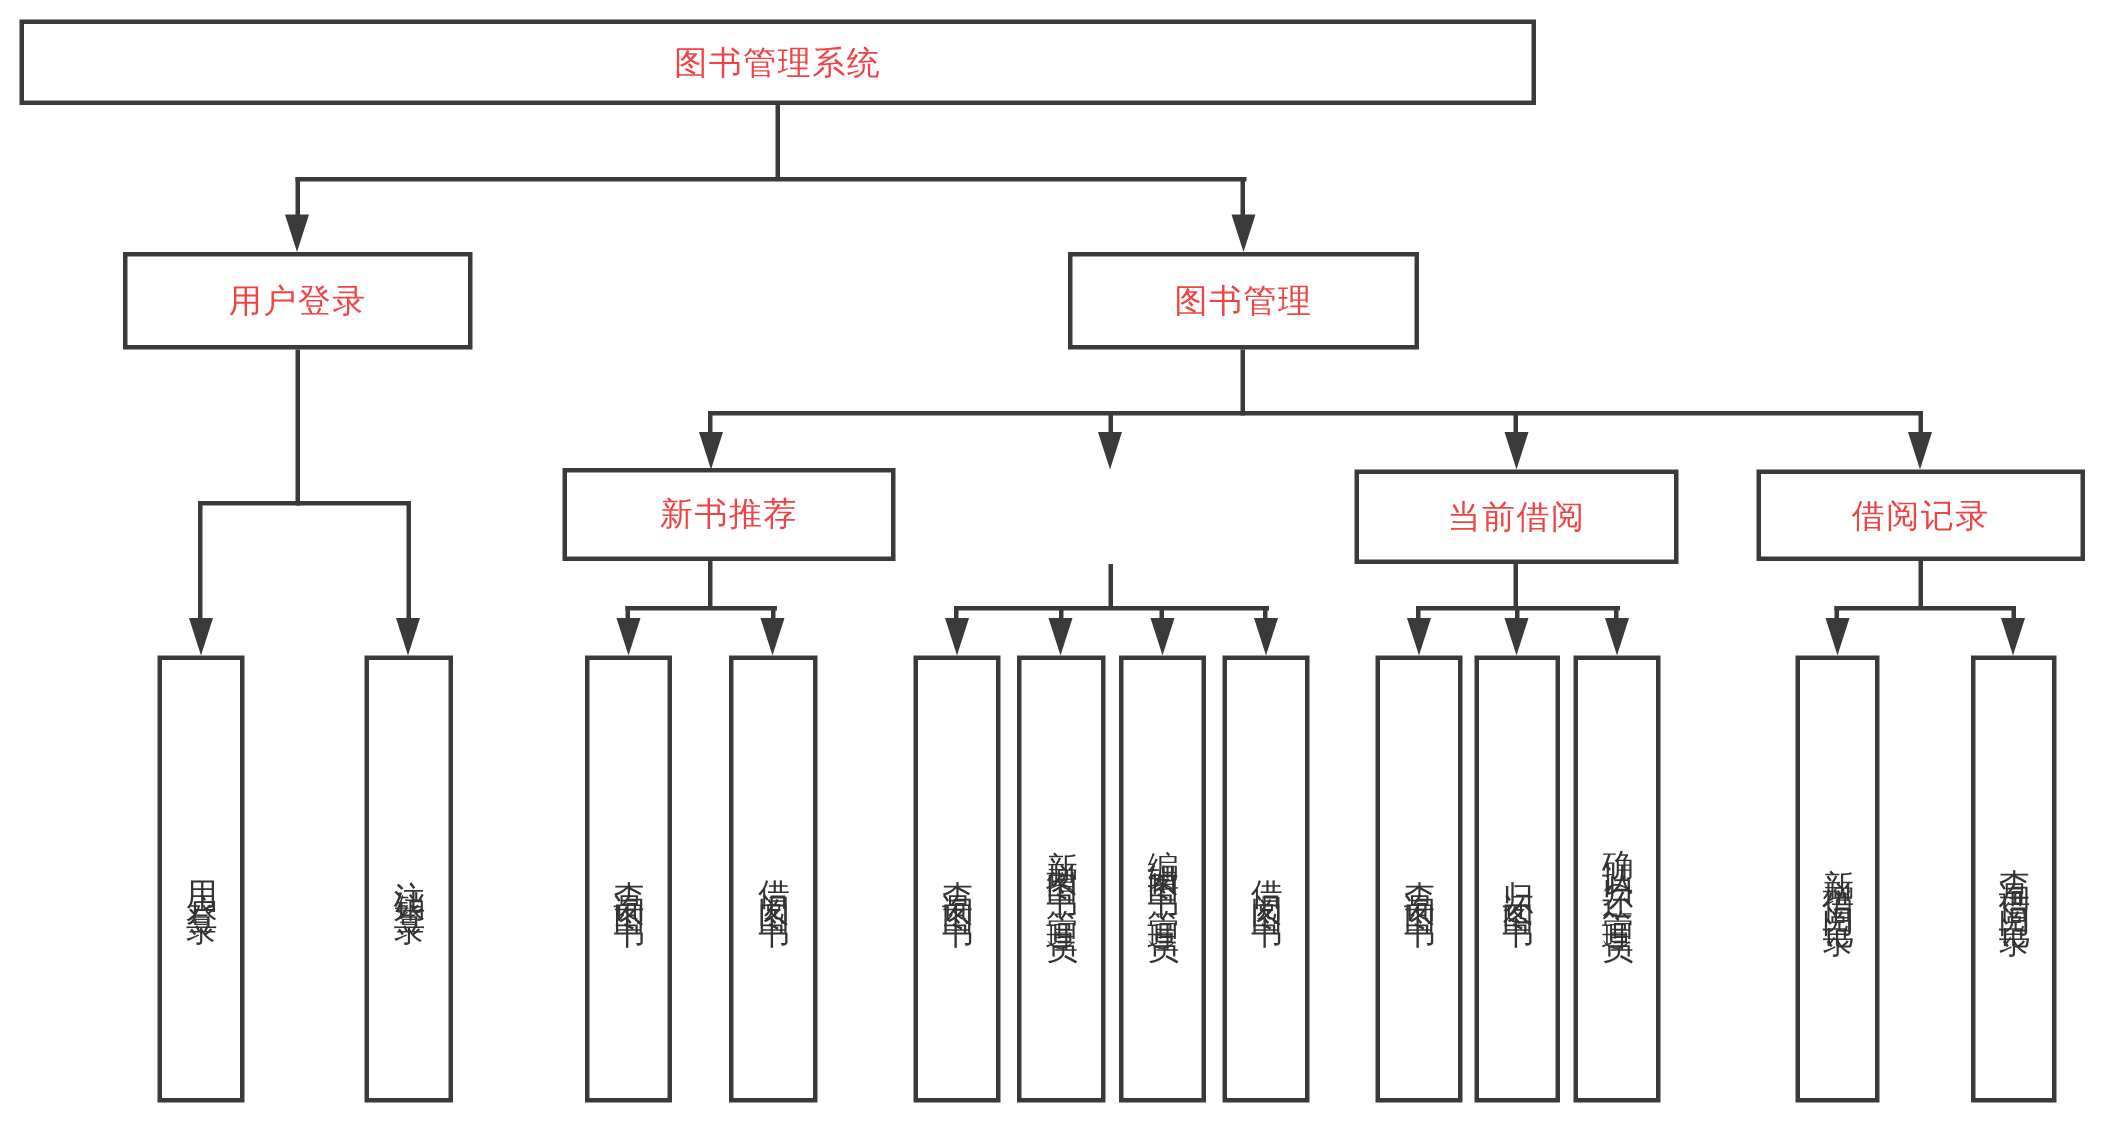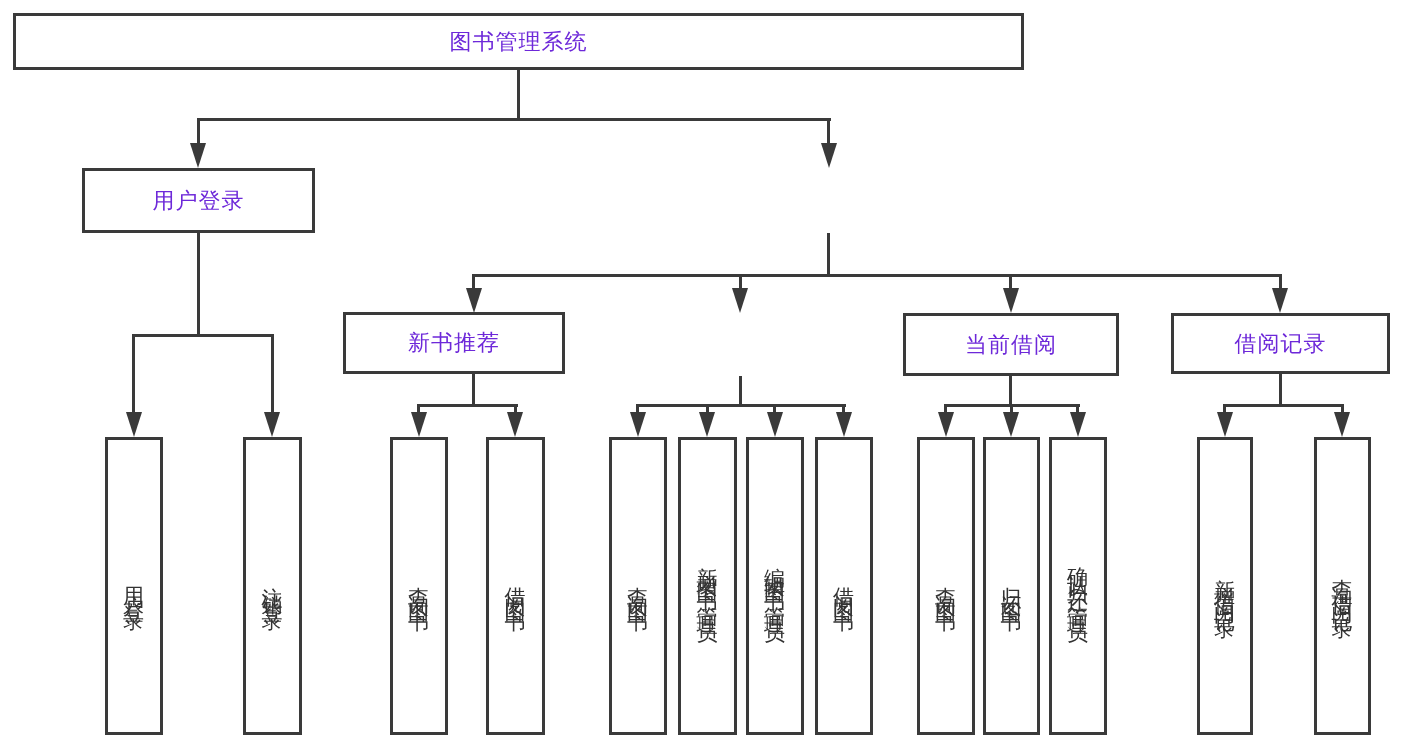--- a/index.html
+++ b/index.html
@@ -3,21 +3,21 @@
 <meta charset="utf-8">
 <style>
   html,body{margin:0;padding:0;background:#ffffff;}
   body{font-family:"Liberation Sans","DejaVu Sans",sans-serif;}
   #stage{position:relative;width:1405px;height:747px;background:#ffffff;overflow:hidden;}
 
   .hbox{
     position:absolute;box-sizing:border-box;
     border:3px solid #3a3a3a;background:#ffffff;
     display:flex;align-items:center;justify-content:center;
-    font-size:22px;color:#6d28d9;letter-spacing:1px;
+    font-size:22px;color:#ef4444;letter-spacing:1px;
   }
   .vbox{
     position:absolute;box-sizing:border-box;
     border:3px solid #3a3a3a;background:#ffffff;
     display:flex;align-items:center;justify-content:center;
     color:#333333;
   }
   .vbox span{
     writing-mode:vertical-rl;text-orientation:mixed;
     font-size:21px;letter-spacing:8px;line-height:1;
@@ -47,40 +47,43 @@
   <div class="vline" style="left:517px;top:70px;height:50px;"></div>
   <div class="hline" style="left:197px;top:118px;width:634px;"></div>
   <div class="vline" style="left:197px;top:118px;height:28px;"></div>
   <div class="tri" style="left:190px;top:143px;"></div>
   <div class="vline" style="left:827px;top:118px;height:28px;"></div>
   <div class="tri" style="left:821px;top:143px;"></div>
 
   <div class="hbox" style="left:82px;top:168px;width:233px;height:65px;">
     <span>用户登录</span>
   </div>
+  <div class="hbox" style="left:712px;top:168px;width:234px;height:65px;">
+    <span>图书管理</span>
+  </div>
 
   <div class="vline" style="left:197px;top:233px;height:104px;"></div>
   <div class="hline" style="left:132px;top:334px;width:142px;"></div>
   <div class="vline" style="left:132px;top:334px;height:78px;"></div>
   <div class="tri" style="left:126px;top:412px;"></div>
   <div class="vline" style="left:271px;top:334px;height:78px;"></div>
   <div class="tri" style="left:264px;top:412px;"></div>
 
   <div class="vline" style="left:827px;top:233px;height:44px;"></div>
   <div class="hline" style="left:472px;top:274px;width:810px;"></div>
   <div class="vline" style="left:472px;top:274px;height:16px;"></div>
   <div class="tri" style="left:466px;top:288px;"></div>
   <div class="vline" style="left:739px;top:274px;height:16px;"></div>
   <div class="tri" style="left:732px;top:288px;"></div>
   <div class="vline" style="left:1009px;top:274px;height:16px;"></div>
   <div class="tri" style="left:1003px;top:288px;"></div>
   <div class="vline" style="left:1279px;top:274px;height:16px;"></div>
   <div class="tri" style="left:1272px;top:288px;"></div>
 
-  <div class="hbox" style="left:343px;top:312px;width:222px;height:62px;">
+  <div class="hbox" style="left:375px;top:312px;width:222px;height:62px;">
     <span>新书推荐</span>
   </div>
   <div class="hbox" style="left:903px;top:313px;width:216px;height:63px;">
     <span>当前借阅</span>
   </div>
   <div class="hbox" style="left:1171px;top:313px;width:219px;height:61px;">
     <span>借阅记录</span>
   </div>
 
   <div class="vline" style="left:472px;top:373px;height:33px;"></div>

